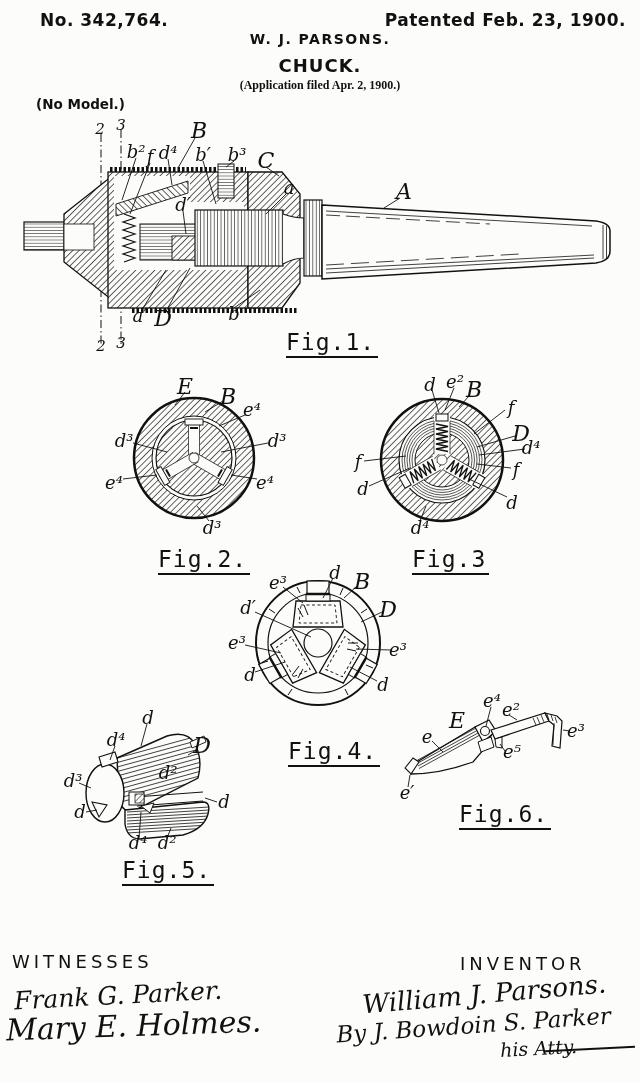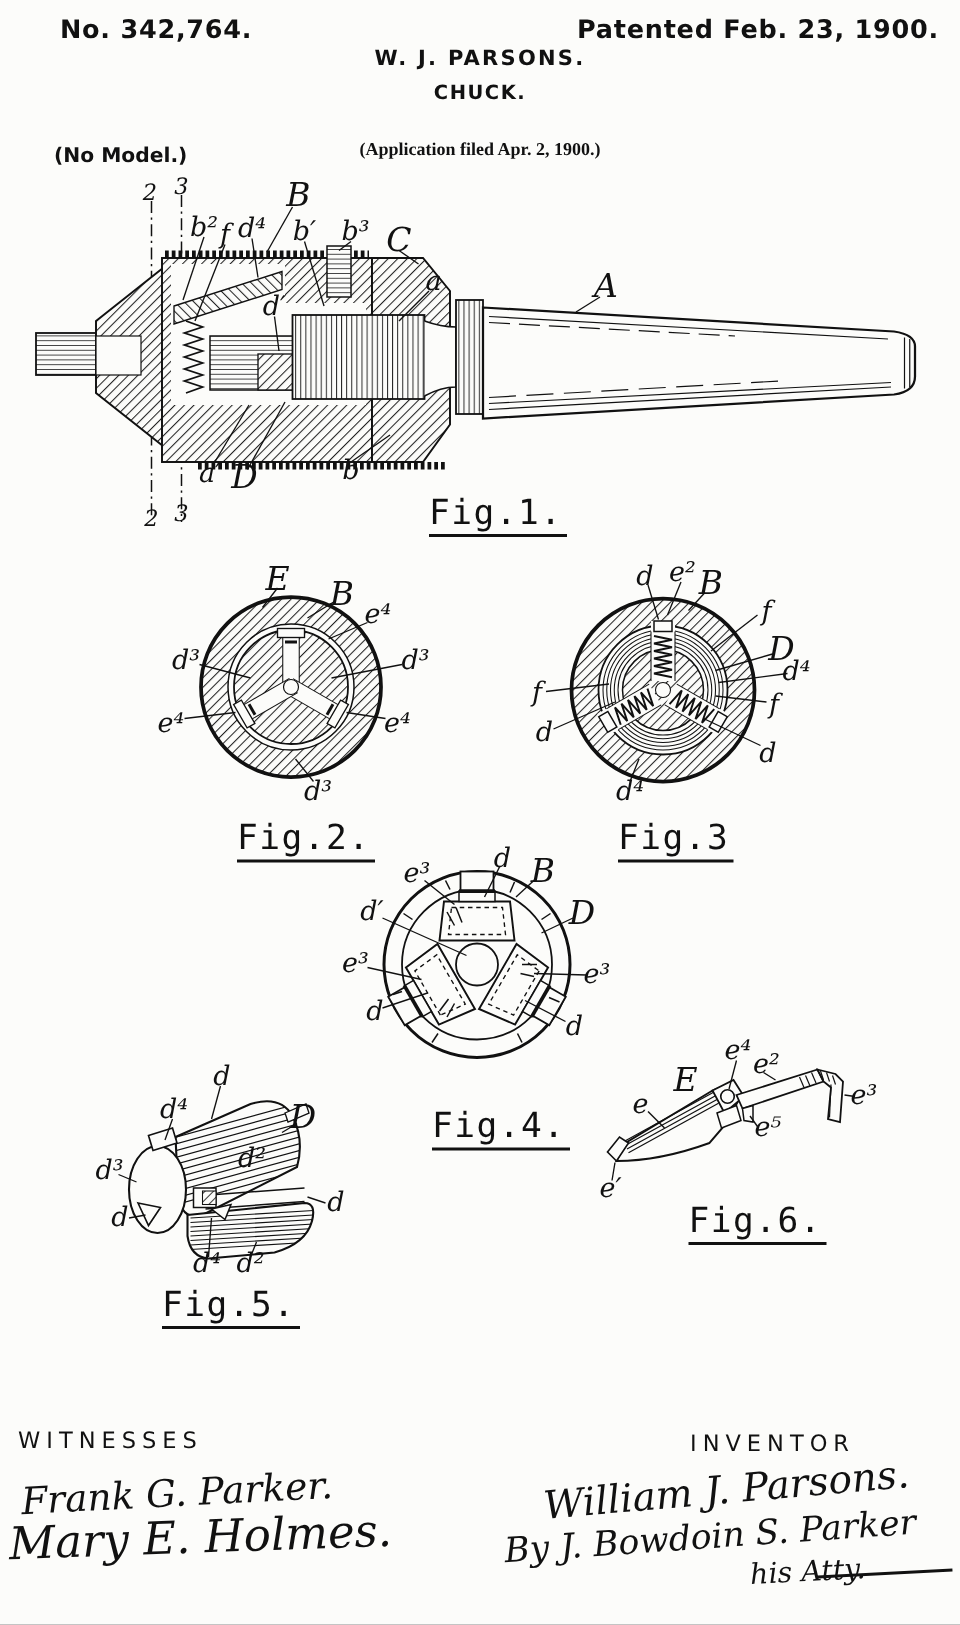--- a/index.html
+++ b/index.html
@@ -3,32 +3,32 @@
 <meta charset="utf-8">
 <style>
   html,body{margin:0;padding:0;background:#9a9a9a;}
   .page{position:relative;width:640px;height:1083px;background:#fcfcfa;color:#111;
         font-family:"Liberation Serif",serif;overflow:hidden;}
   .page svg{position:absolute;}
   .hdr{position:absolute;font-family:"DejaVu Sans",sans-serif;font-weight:bold;white-space:nowrap;}
   .h-num{left:40px;top:10px;font-size:17px;letter-spacing:.5px;}
   .h-pat{right:14px;top:10px;font-size:17px;letter-spacing:.5px;}
   .h-name{left:0;top:31px;width:100%;text-align:center;font-size:14px;letter-spacing:1.5px;}
-  .h-title{left:0;top:55px;width:100%;text-align:center;font-size:13px;letter-spacing:1px;}
-  .h-app{left:0;top:92px;width:100%;text-align:center;font-family:"Liberation Serif",serif;
+  .h-title{left:0;top:55px;width:100%;text-align:center;font-size:18px;letter-spacing:1px;}
+  .h-app{left:0;top:78px;width:100%;text-align:center;font-family:"Liberation Serif",serif;
          font-weight:bold;font-size:12px;}
   .h-model{left:36px;top:96px;font-size:13.5px;}
   .lbl{position:absolute;transform:translate(-50%,-50%);font-family:"DejaVu Serif",serif;
        font-style:italic;font-size:18px;line-height:1;white-space:nowrap;}
   .lbl.cap{font-size:22px;}
   .lbl.num{font-size:15px;}
   .figcap{position:absolute;font-family:"DejaVu Sans Mono",monospace;font-size:23px;
           letter-spacing:1px;line-height:1;border-bottom:2.5px solid #111;padding:0 3px 2px 0;}
   .script{position:absolute;font-family:"DejaVu Serif",serif;font-style:italic;white-space:nowrap;}
-  .handcaps{position:absolute;font-family:"DejaVu Sans",sans-serif;font-size:15px;
+  .handcaps{position:absolute;font-family:"DejaVu Sans",sans-serif;font-size:18px;
             letter-spacing:4px;white-space:nowrap;text-align:center;}
   .sigline{position:absolute;height:1.6px;background:#111;}
 </style>
 </head>
 <body>
 
 <div class="page">
 
   <div class="hdr h-num">No. 342,764.</div>
   <div class="hdr h-pat">Patented Feb. 23, 1900.</div>
@@ -355,21 +355,21 @@
   </svg>
   <span class="lbl" style="left:148px;top:718px">d</span>
   <span class="lbl" style="left:116px;top:740px">d⁴</span>
   <span class="lbl cap" style="left:202px;top:746px">D</span>
   <span class="lbl" style="left:168px;top:773px">d²</span>
   <span class="lbl" style="left:73px;top:781px">d³</span>
   <span class="lbl" style="left:80px;top:812px">d</span>
   <span class="lbl" style="left:224px;top:802px">d</span>
   <span class="lbl" style="left:138px;top:843px">d⁴</span>
   <span class="lbl" style="left:167px;top:843px">d²</span>
-  <div class="figcap" style="left:108px;top:859px">Fig.5.</div>
+  <div class="figcap" style="left:122px;top:859px">Fig.5.</div>
 
   <svg style="left:395px;top:690px" width="245" height="130" viewBox="0 0 245 130">
     <path d="M16,84 L22,72 L80,37 L92,32 L98,42 L90,58 L78,72 Q45,84 16,84 Z" fill="#fcfcfa" stroke="#111" stroke-width="1.3"></path>
     <g stroke="#111" stroke-width="0.8" fill="none">
       <line x1="21" y1="71" x2="81" y2="38"></line>
       <line x1="22" y1="73.5" x2="82" y2="40.5"></line>
       <line x1="23" y1="76" x2="83" y2="43"></line>
       <line x1="24" y1="78.5" x2="84" y2="45.5"></line>
     </g>
     <polygon points="10,78 18,68 24,72 16,84" fill="#fcfcfa" stroke="#111" stroke-width="1.1"></polygon>

